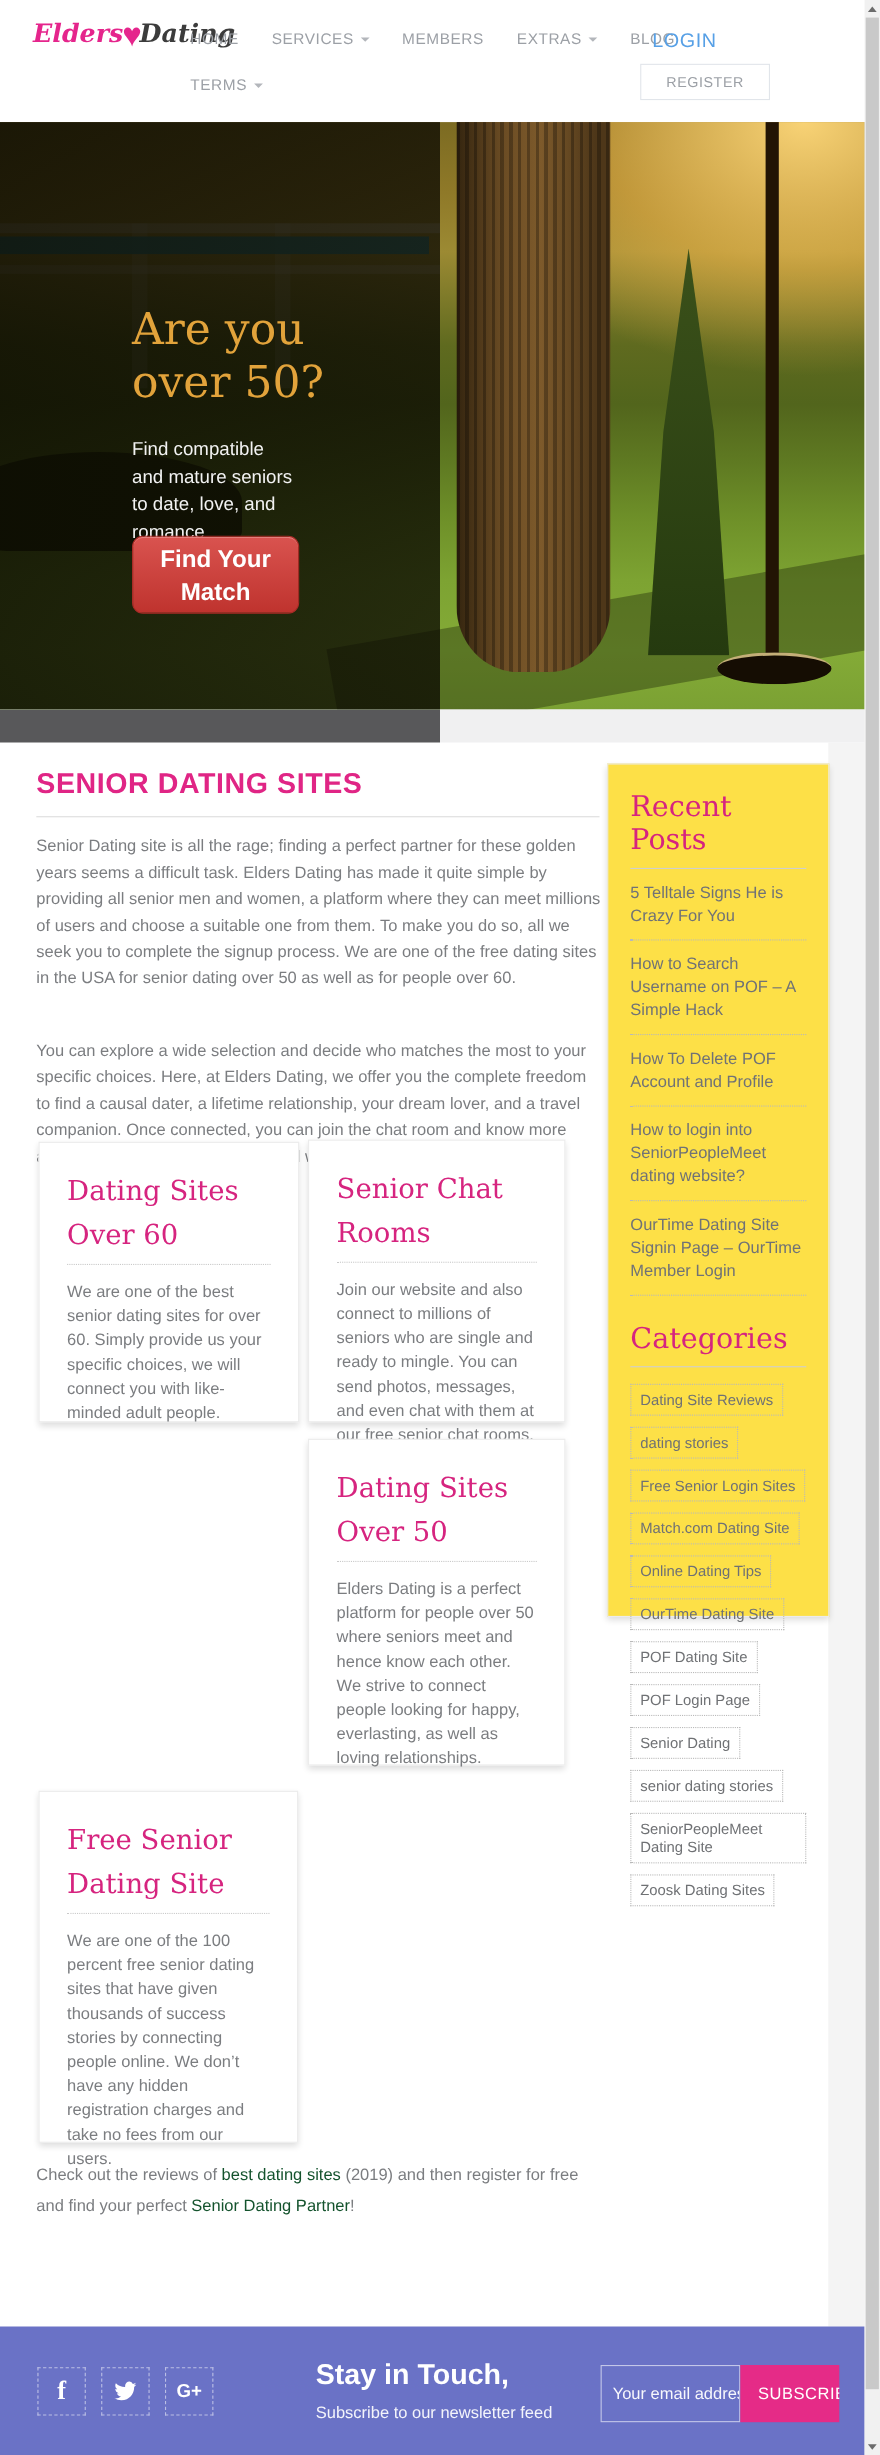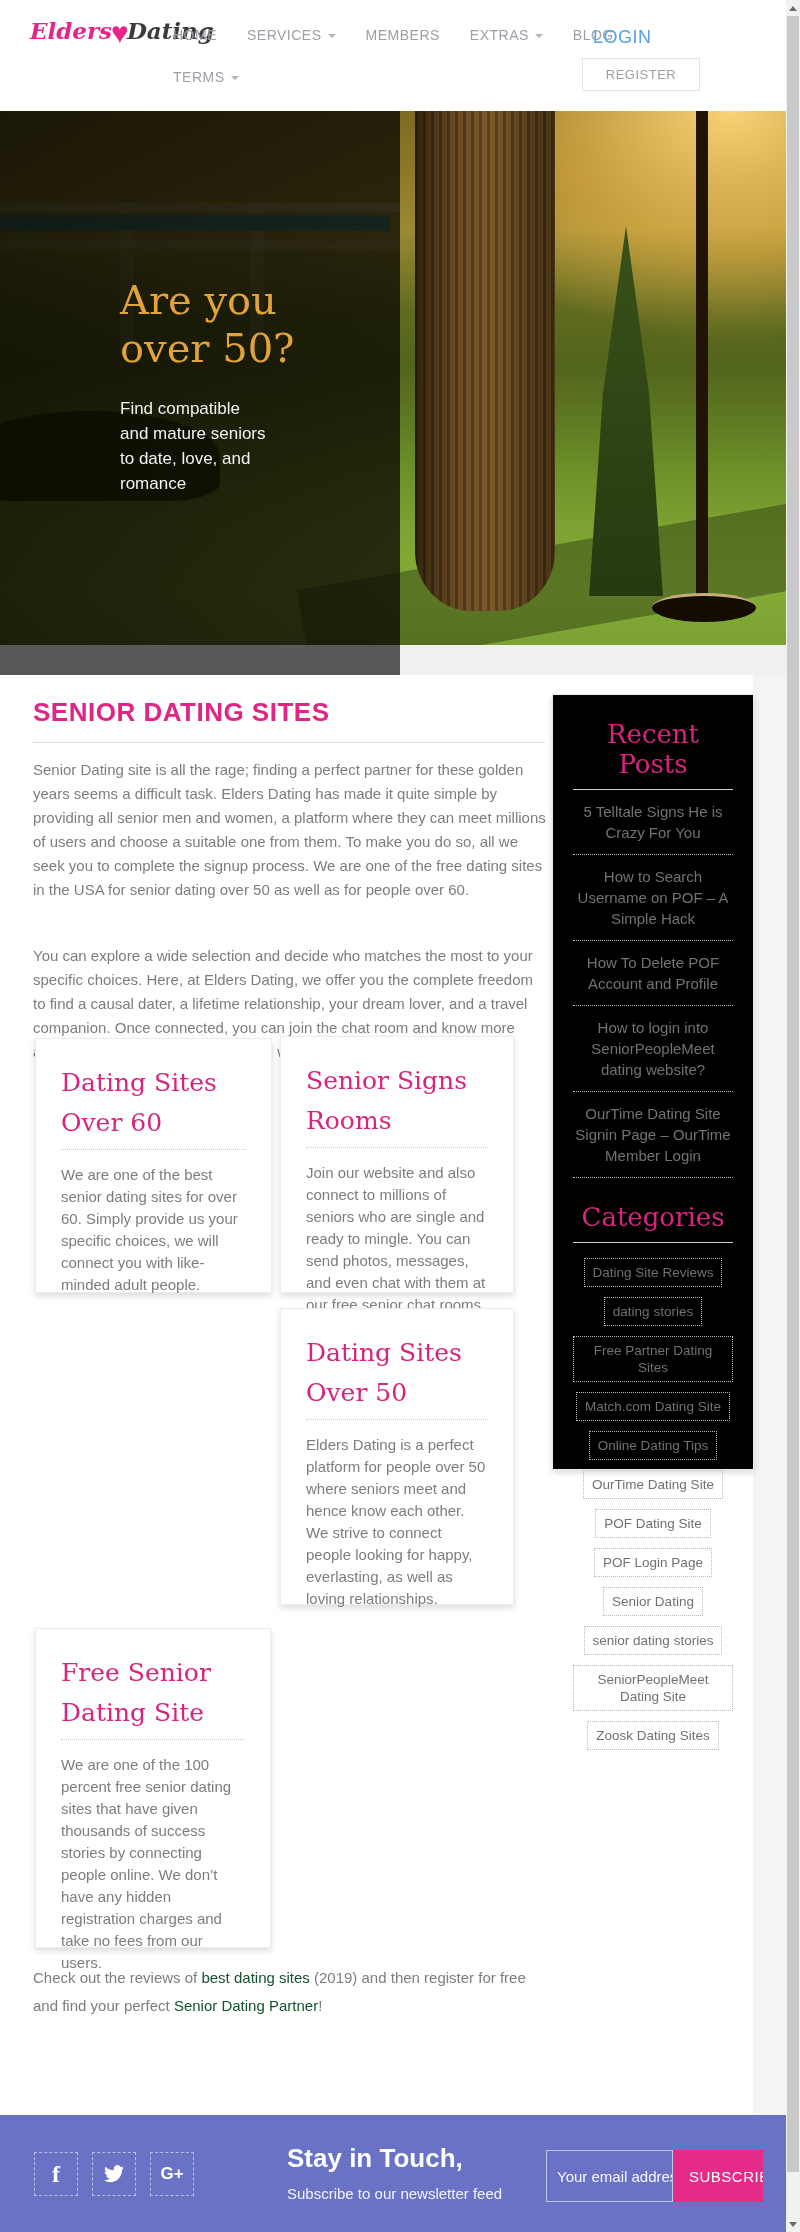--- a/index.html
+++ b/index.html
@@ -58,22 +58,22 @@
   .card p{margin:14px 0 0 0;font-size:15px;line-height:22px;color:#7b7d80;}
   .card-a{left:35px;top:1038px;width:237px;height:255px;}
   .card-b{left:280px;top:1036px;width:234px;height:257px;}
   .card-c{left:280px;top:1308px;width:234px;height:297px;}
   .card-d{left:35px;top:1628px;width:236px;height:320px;}
 
   .note{position:absolute;left:33px;top:1964px;width:516px;font-size:15px;line-height:28px;color:#7b7d80;margin:0;}
   .note .red-link{color:#14532d;cursor:pointer;}
 
   
-  .sidebar{position:absolute;left:552px;top:694px;width:202px;height:776px;background:#000000;border:1px solid #ececec;
-    box-shadow:0 3px 6px rgba(0,0,0,.14);box-sizing:border-box;padding:24px 20px;text-align:center;}
+  .sidebar{position:absolute;left:552px;top:694px;width:202px;height:776px;background:#fde047;border:1px solid #ececec;
+    box-shadow:0 3px 6px rgba(0,0,0,.14);box-sizing:border-box;padding:24px 20px;}
   .widget-title{margin:0;font-family:"DejaVu Serif",serif;font-weight:normal;font-size:26px;color:#d6247f;
     border-bottom:1px solid #cfcfcf;padding-bottom:10px;}
   .post-item{font-size:15px;line-height:21px;color:#707276;padding:11px 0;border-bottom:1px dotted #b9b9b9;cursor:pointer;}
   .cat-title{margin-top:24px;}
   .cat-list{margin-top:10px;}
   .cat-tag{display:inline-block;max-width:148px;border:1px dotted #b9b9b9;padding:5px 8px;margin:5px 0;
     font-size:13.5px;line-height:17px;color:#6f7174;cursor:pointer;}
 
   
   .footer{position:absolute;left:0;top:2115px;width:786px;height:117px;background:#6a72c6;}
@@ -152,36 +152,37 @@
     <div class="lamp-base"></div>
 
     <div class="hero-overlay"></div>
     <div class="hero-text">
       <h2 class="hero-title"><span>Are you</span><br><span>over 50?</span></h2>
       <p class="hero-sub">Find compatible
 and mature seniors
 to date, love, and
 romance</p>
     </div>
+    <button class="hero-cta">Find Your Match</button>
   </div>
   <div class="strip-dark"></div>
   <div class="strip-light"></div>
   <div class="side-gutter"></div>
 
   <h1 class="page-title">SENIOR DATING SITES</h1>
   <div class="title-rule"></div>
   <p class="body-text p1">Senior Dating site is all the rage; finding a perfect partner for these golden years seems a difficult task. Elders Dating has made it quite simple by providing all senior men and women, a platform where they can meet millions of users and choose a suitable one from them. To make you do so, all we seek you to complete the signup process. We are one of the free dating sites in the USA for senior dating over 50 as well as for people over 60.</p>
   <p class="body-text p2">You can explore a wide selection and decide who matches the most to your specific choices. Here, at Elders Dating, we offer you the complete freedom to find a causal dater, a lifetime relationship, your dream lover, and a travel companion. Once connected, you can join the chat room and know more about that particular senior men and women.</p>
 
   <div class="card card-a">
     <h3>Dating Sites Over 60</h3>
     <p>We are one of the best senior dating sites for over 60. Simply provide us your specific choices, we will connect you with like-minded adult people.</p>
   </div>
   <div class="card card-b">
-    <h3>Senior Signs Rooms</h3>
+    <h3>Senior Chat Rooms</h3>
     <p>Join our website and also connect to millions of seniors who are single and ready to mingle. You can send photos, messages, and even chat with them at our free senior chat rooms.</p>
   </div>
   <div class="card card-c">
     <h3>Dating Sites Over 50</h3>
     <p>Elders Dating is a perfect platform for people over 50 where seniors meet and hence know each other. We strive to connect people looking for happy, everlasting, as well as loving relationships.</p>
   </div>
   <div class="card card-d">
     <h3>Free Senior Dating Site</h3>
     <p>We are one of the 100 percent free senior dating sites that have given thousands of success stories by connecting people online. We don’t have any hidden registration charges and take no fees from our users.</p>
   </div>
@@ -192,21 +193,21 @@
     <h2 class="widget-title">Recent Posts</h2>
     <div class="post-item">5 Telltale Signs He is Crazy For You</div>
     <div class="post-item">How to Search Username on POF – A Simple Hack</div>
     <div class="post-item">How To Delete POF Account and Profile</div>
     <div class="post-item">How to login into SeniorPeopleMeet dating website?</div>
     <div class="post-item">OurTime Dating Site Signin Page – OurTime Member Login</div>
     <h2 class="widget-title cat-title">Categories</h2>
     <div class="cat-list">
       <div><span class="cat-tag">Dating Site Reviews</span></div>
       <div><span class="cat-tag">dating stories</span></div>
-      <div><span class="cat-tag">Free Partner Dating Sites</span></div>
+      <div><span class="cat-tag">Free Senior Login Sites</span></div>
       <div><span class="cat-tag">Match.com Dating Site</span></div>
       <div><span class="cat-tag">Online Dating Tips</span></div>
       <div><span class="cat-tag">OurTime Dating Site</span></div>
       <div><span class="cat-tag">POF Dating Site</span></div>
       <div><span class="cat-tag">POF Login Page</span></div>
       <div><span class="cat-tag">Senior Dating</span></div>
       <div><span class="cat-tag">senior dating stories</span></div>
       <div><span class="cat-tag">SeniorPeopleMeet Dating Site</span></div>
       <div><span class="cat-tag">Zoosk Dating Sites</span></div>
     </div>

